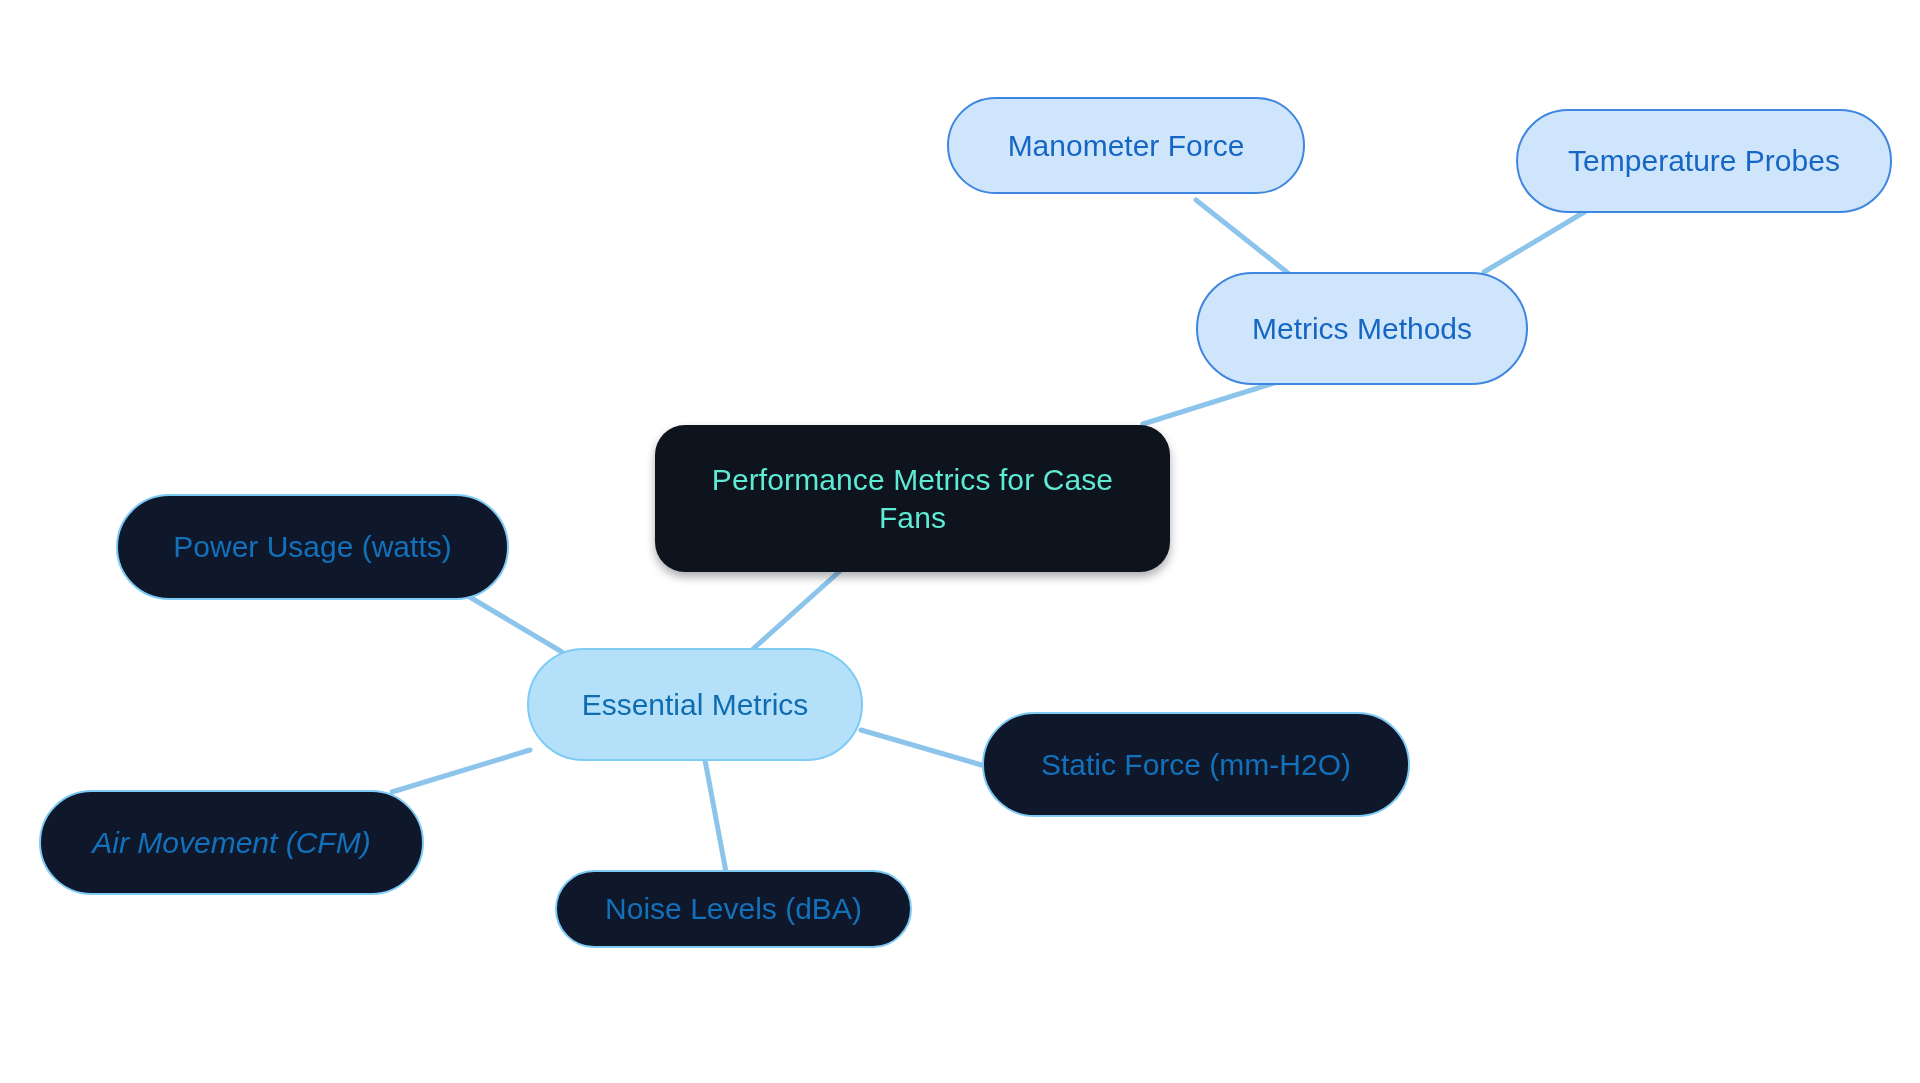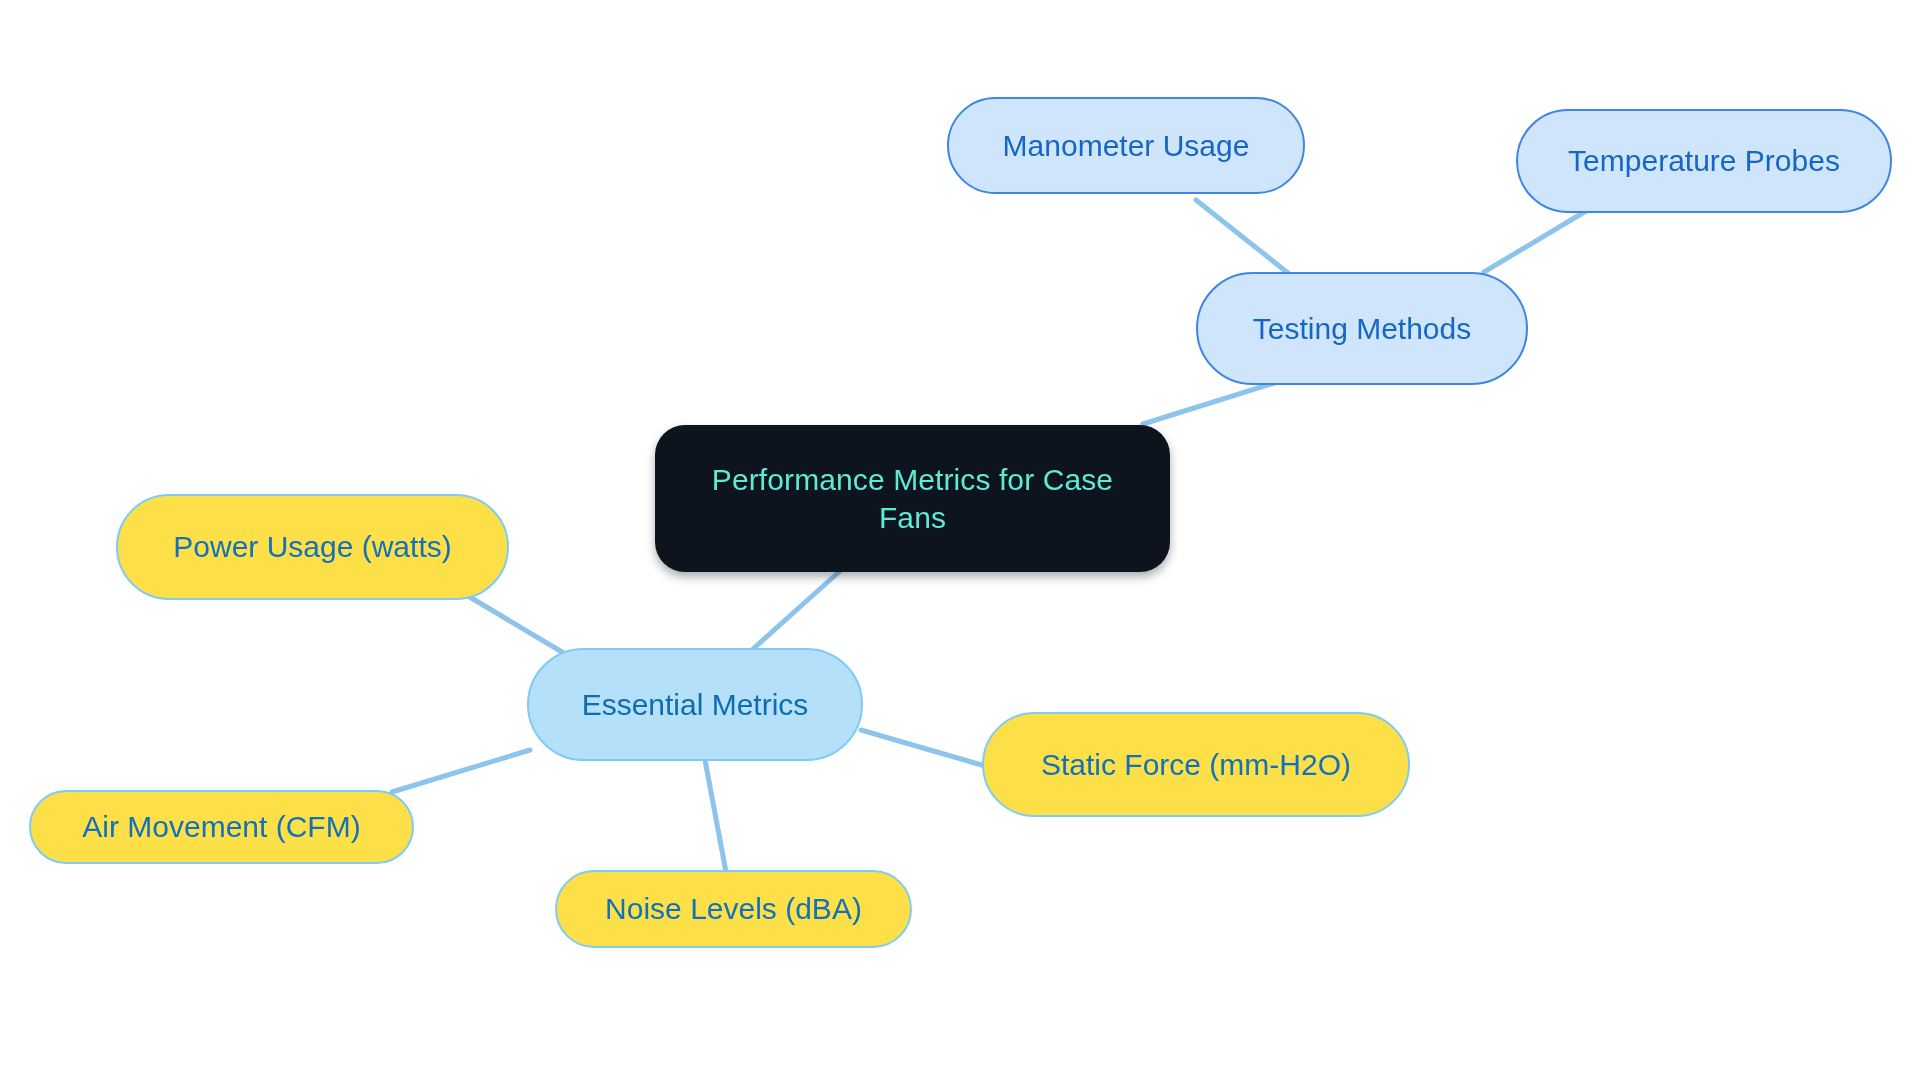--- a/index.html
+++ b/index.html
@@ -56,21 +56,21 @@
   .node-hub {
     background: #b4e0fa;
     border: 2px solid #7ecbf5;
     color: #0f6cb0;
     border-radius: 999px;
     font-size: 30px;
     padding: 0 24px;
     text-align: right;
   }
   .node-leaf {
-    background: #fde047;
+    background: #0f172a;
     border: 2px solid #7ecbf5;
     color: #1271ba;
     border-radius: 999px;
     font-size: 30px;
     padding: 0 24px;
   }
 </style>
 </head>
 <body>
 
@@ -82,23 +82,23 @@
       <line x1="1484" y1="272" x2="1586" y2="211" stroke="#8cc4ec" stroke-width="5" stroke-linecap="round"></line>
       <line x1="840" y1="571" x2="753" y2="649" stroke="#8cc4ec" stroke-width="5" stroke-linecap="round"></line>
       <line x1="562" y1="652" x2="468" y2="596" stroke="#8cc4ec" stroke-width="5" stroke-linecap="round"></line>
       <line x1="530" y1="750" x2="392" y2="792" stroke="#8cc4ec" stroke-width="5" stroke-linecap="round"></line>
       <line x1="705" y1="760" x2="726" y2="872" stroke="#8cc4ec" stroke-width="5" stroke-linecap="round"></line>
       <line x1="861" y1="730" x2="985" y2="766" stroke="#8cc4ec" stroke-width="5" stroke-linecap="round"></line>
     </svg>
 
   <div id="node-layer">
       <div class="node node-root" style="left: 655px; top: 425px; width: 515px; height: 147px;"><span>Performance Metrics for Case Fans</span></div>
-      <div class="node node-branch" style="left: 1196px; top: 272px; width: 332px; height: 113px;"><span>Testing Methods</span></div>
-      <div class="node node-branch" style="left: 947px; top: 97px; width: 358px; height: 97px;"><span>Manometer Usage</span></div>
+      <div class="node node-branch" style="left: 1196px; top: 272px; width: 332px; height: 113px;"><span>Metrics Methods</span></div>
+      <div class="node node-branch" style="left: 947px; top: 97px; width: 358px; height: 97px;"><span>Manometer Force</span></div>
       <div class="node node-branch" style="left: 1516px; top: 109px; width: 376px; height: 104px;"><span>Temperature Probes</span></div>
       <div class="node node-hub" style="left: 527px; top: 648px; width: 336px; height: 113px;"><span>Essential Metrics</span></div>
       <div class="node node-leaf" style="left: 116px; top: 494px; width: 393px; height: 106px;"><span>Power Usage (watts)</span></div>
-      <div class="node node-leaf" style="left: 29px; top: 790px; width: 385px; height: 74px;"><span>Air Movement (CFM)</span></div>
+      <div class="node node-leaf" style="left: 39px; top: 790px; width: 385px; height: 105px; font-style: italic;"><span>Air Movement (CFM)</span></div>
       <div class="node node-leaf" style="left: 555px; top: 870px; width: 357px; height: 78px;"><span>Noise Levels (dBA)</span></div>
       <div class="node node-leaf" style="left: 982px; top: 712px; width: 428px; height: 105px;"><span>Static Force (mm-H2O)</span></div>
     </div>
 
 </div>
 
 </body></html>

